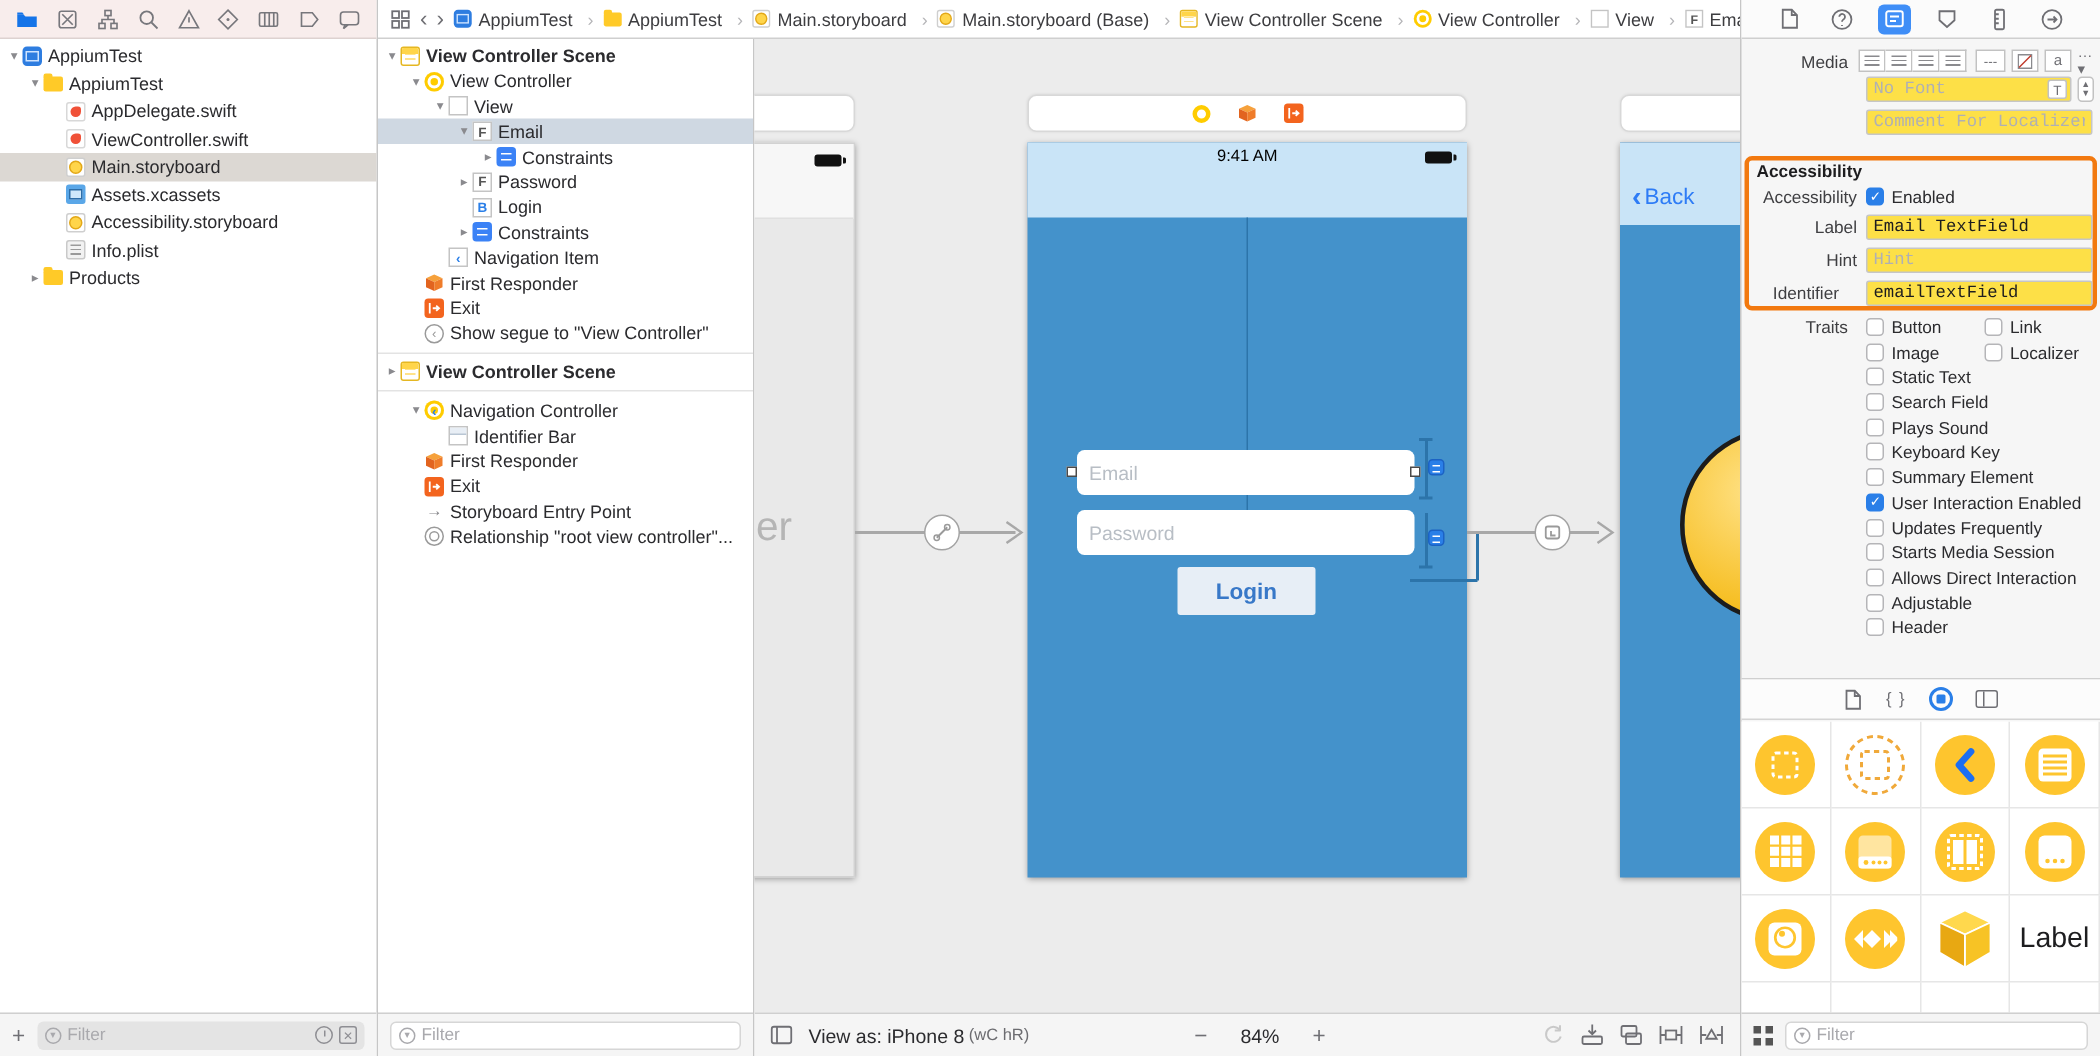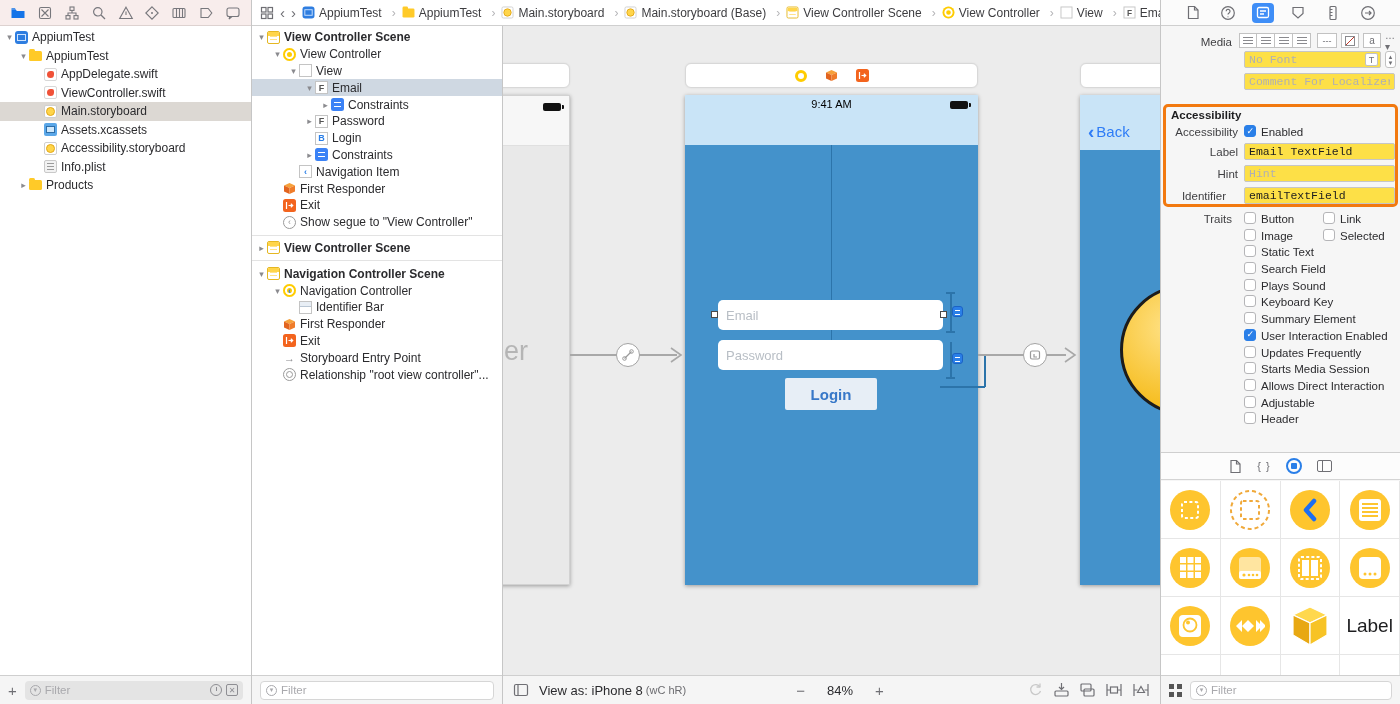--- a/index.html
+++ b/index.html
@@ -384,25 +384,20 @@
             <span class="icn i-segue-circ"></span>
             <span class="t-lbl">Show segue to "View Controller"</span>
           </div>
         <div class="sep"></div>
         <div class="o-row bold" style="padding-left:4px">
             <span class="dis closed"></span>
             <span class="icn i-scene"></span>
             <span class="t-lbl">View Controller Scene</span>
           </div>
         <div class="sep"></div>
-        <div class="o-row bold" style="padding-left:4px">
-            <span class="dis open"></span>
-            <span class="icn i-scene"></span>
-            <span class="t-lbl">Navigation Controller Scene</span>
-          </div>
         <div class="o-row" style="padding-left:20px">
             <span class="dis open"></span>
             <span class="icn i-navctl">‹</span>
             <span class="t-lbl">Navigation Controller</span>
           </div>
         <div class="o-row" style="padding-left:47px">
             <span class="icn i-navbar"></span>
             <span class="t-lbl">Identifier Bar</span>
           </div>
         <div class="o-row" style="padding-left:31px">
@@ -669,21 +664,21 @@
     <div class="trait-row">
         <span class="cb" style="left:83px; top:1px;"></span>
         <span class="cb-lbl" style="left:100px; top:2px;">Button</span>
         <span class="cb" style="left:162px; top:1px;"></span>
         <span class="cb-lbl" style="left:179px; top:2px;">Link</span>
       </div>
     <div class="trait-row">
         <span class="cb" style="left:83px; top:1px;"></span>
         <span class="cb-lbl" style="left:100px; top:2px;">Image</span>
         <span class="cb" style="left:162px; top:1px;"></span>
-        <span class="cb-lbl" style="left:179px; top:2px;">Selected</span>
+        <span class="cb-lbl" style="left:179px; top:2px;">Localizer</span>
       </div>
     <div class="trait-row">
         <span class="cb" style="left:83px; top:1px;"></span>
         <span class="cb-lbl" style="left:100px; top:2px;">Static Text</span>
       </div>
     <div class="trait-row">
         <span class="cb" style="left:83px; top:1px;"></span>
         <span class="cb-lbl" style="left:100px; top:2px;">Search Field</span>
       </div>
     <div class="trait-row">

